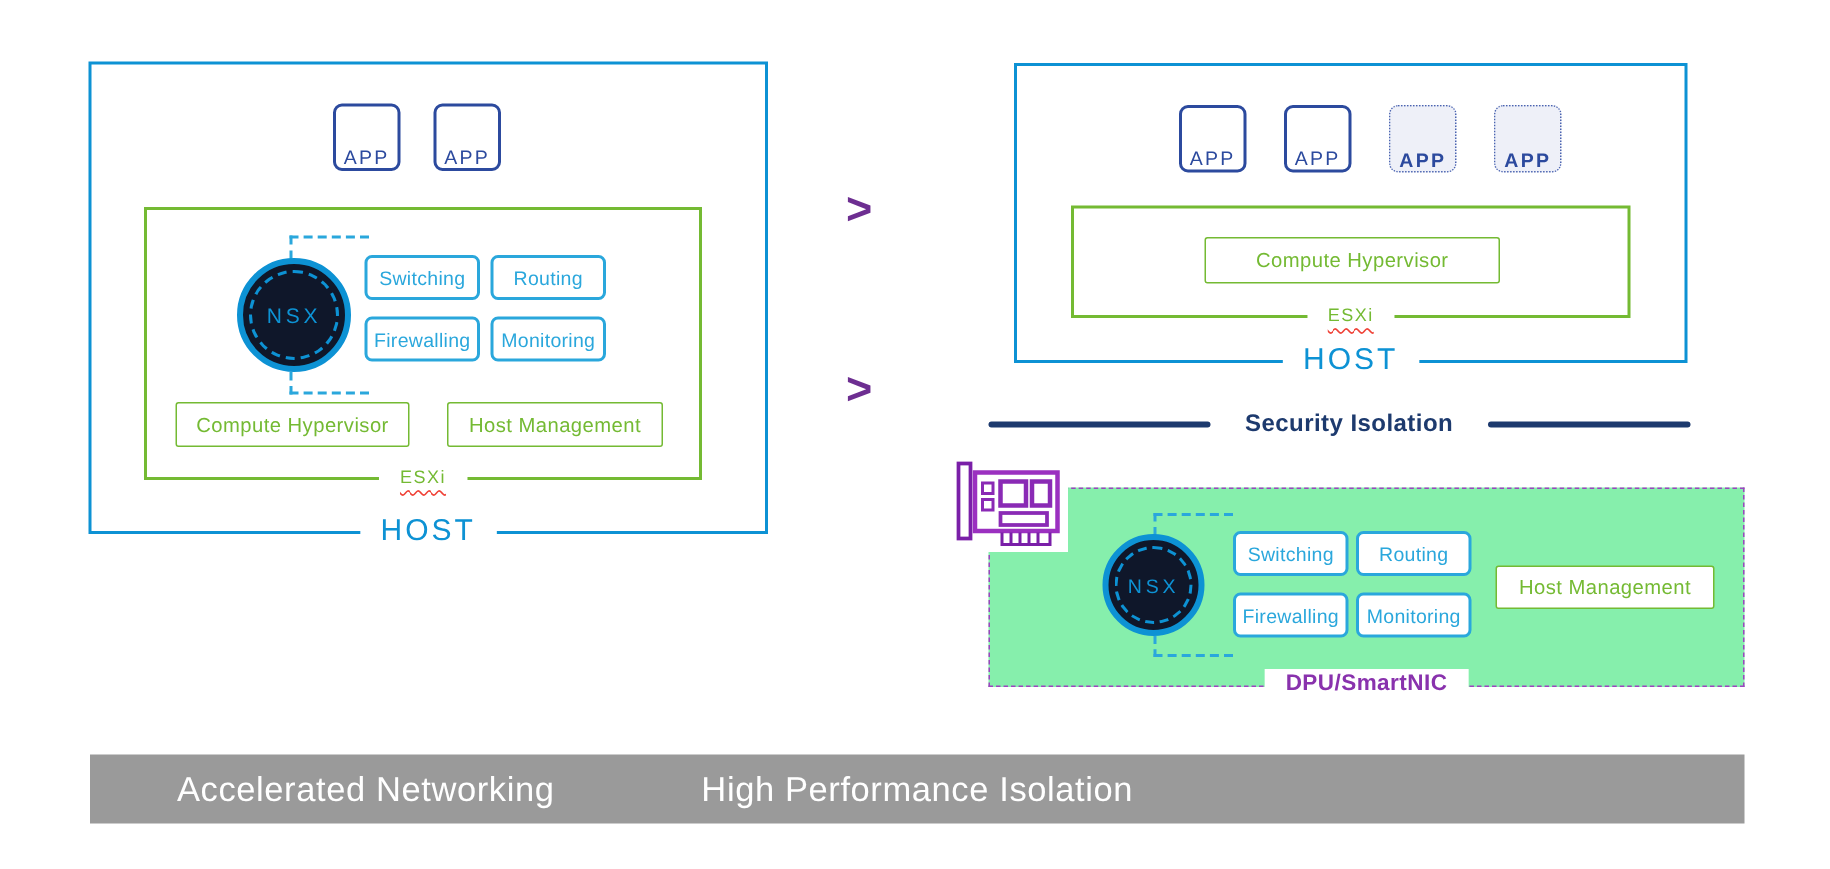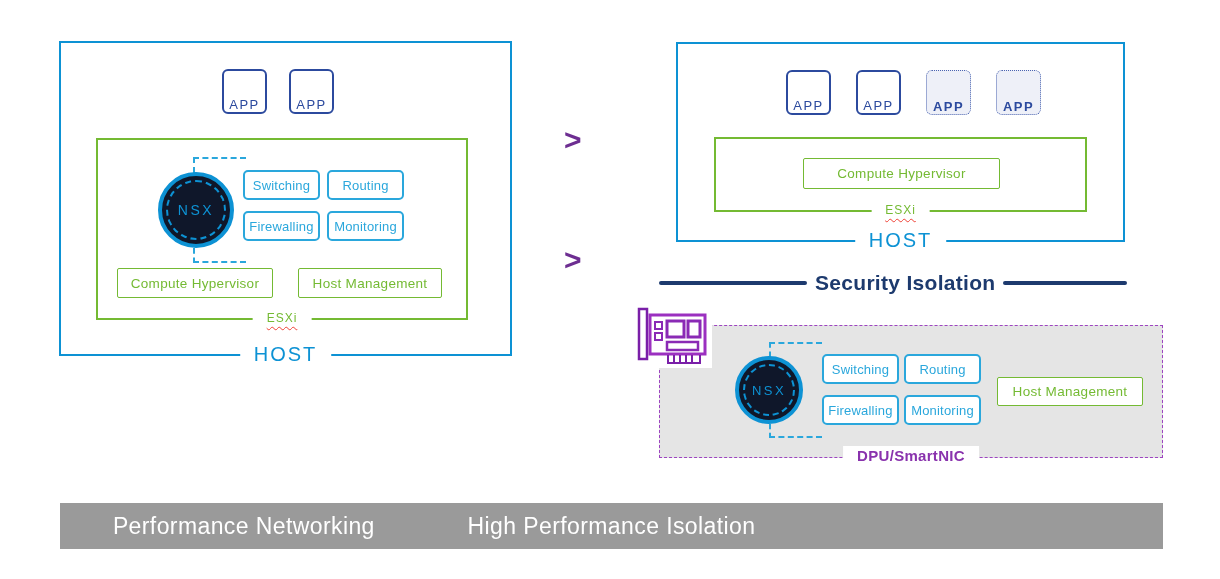--- a/index.html
+++ b/index.html
@@ -15,21 +15,21 @@
   }
   *{margin:0;padding:0;box-sizing:border-box}
   body{background:#fff}
   .canvas{position:relative;width:1220px;height:579px;background:#fff;
           font-family:"Liberation Sans",sans-serif;overflow:hidden}
   .abs{position:absolute}
 
   
   .host-box{border:2px solid var(--blue);background:#fff}
   .esxi-box{border:2px solid var(--green);background:#fff}
-  .dpu-box{border:1.5px dashed var(--purple-dash);background:#e5e5e5}
+  .dpu-box{border:1.5px dashed var(--purple-dash);background:#86efac}
 
   
   .blabel{position:absolute;left:50%;bottom:-10px;transform:translateX(-50%);
           background:#fff;padding:0 14px;white-space:nowrap;line-height:20px}
   .host-lbl{color:var(--blue);font-size:20px;letter-spacing:2px}
   .esxi-lbl{color:var(--green);font-size:12px;letter-spacing:1px;
             text-decoration:underline wavy #ef4136;
             text-decoration-thickness:1px;text-underline-offset:4px}
   .dpu-lbl{color:#8932ad;font-size:15px;font-weight:bold;letter-spacing:.3px;bottom:-9px}
 
@@ -57,22 +57,22 @@
 
   
   .dash-v{border-left:2px dashed var(--cyan);width:0}
   .dash-h{border-top:2px dashed var(--cyan);height:0}
 
   .chevron{color:var(--chevron);font-size:30px;font-weight:bold;line-height:32px}
 
   
   .sec-row{display:flex;align-items:center}
   .sec-line{height:3.5px;background:var(--darknavy);border-radius:2px}
-  .sec-text{color:var(--darknavy);font-size:21px;font-weight:bold;
-            letter-spacing:.3px;margin:0 8px;white-space:nowrap}
+  .sec-text{color:var(--darknavy);font-size:16px;font-weight:bold;
+            letter-spacing:.3px;margin:0 23px;white-space:nowrap}
 
   
   .footer{background:var(--gray);display:grid;grid-template-columns:1fr 1fr 1fr;
           align-items:center}
   .footer span{color:#fff;font-size:23px;letter-spacing:.4px;text-align:center;white-space:nowrap}
 </style>
 </head>
 <body>
 
 <div class="canvas">
@@ -166,17 +166,17 @@
   </div>
 
   <div class="abs svc" style="left:822px;top:354px">Switching</div>
   <div class="abs svc" style="left:904px;top:354px">Routing</div>
   <div class="abs svc" style="left:822px;top:395px">Firewalling</div>
   <div class="abs svc" style="left:904px;top:395px">Monitoring</div>
 
   <div class="abs gbox" style="left:997px;top:377px;width:146px;height:29px">Host Management</div>
 
   <div class="abs footer" style="left:60px;top:503px;width:1103px;height:46px">
-    <span>Performance Networking</span>
+    <span>Accelerated Networking</span>
     <span>High Performance Isolation</span>
   </div>
 
 </div>
 
 </body></html>

